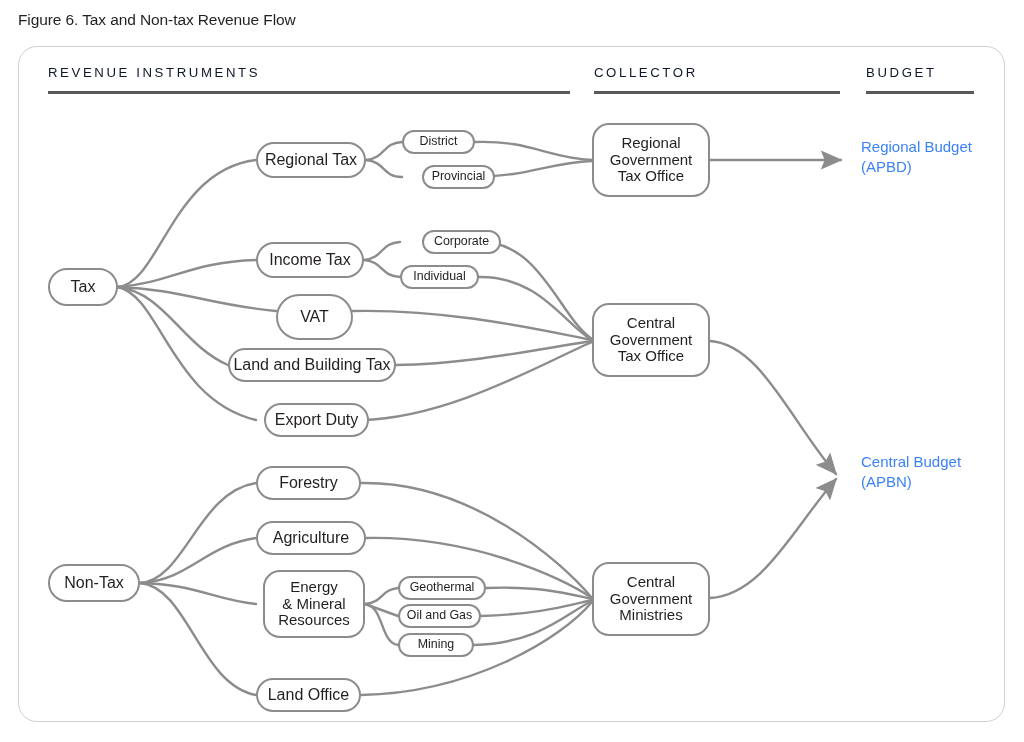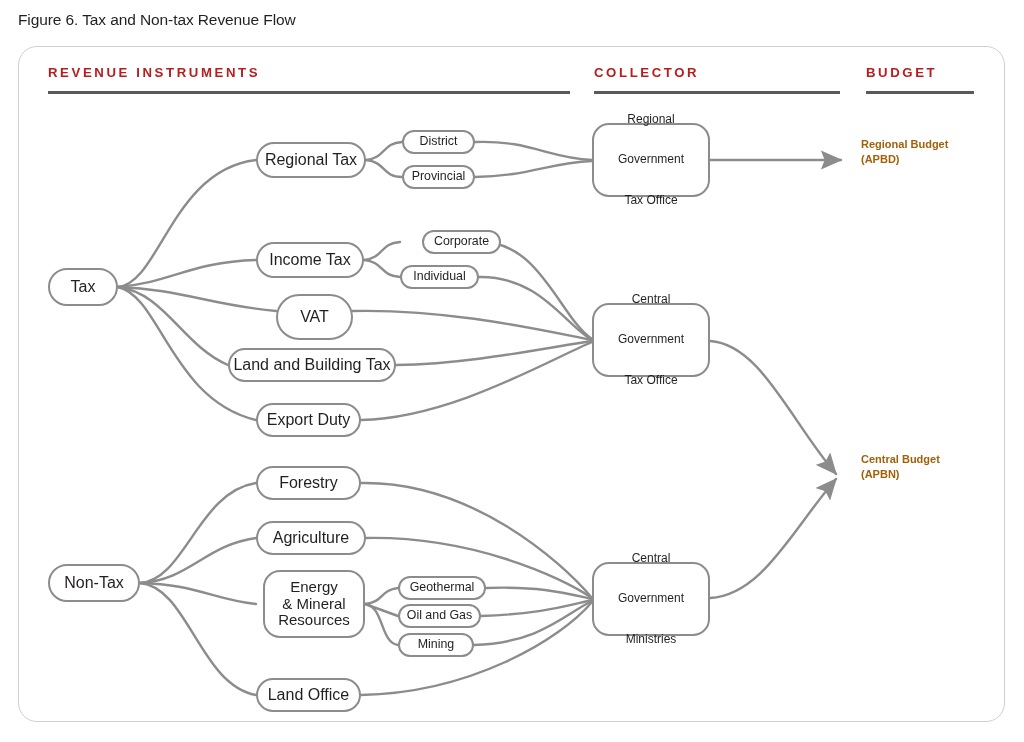--- a/index.html
+++ b/index.html
@@ -11,37 +11,37 @@
   #figure-title{
     position:absolute;left:18px;top:11px;
     font-size:15.5px;color:#231f20;letter-spacing:-0.1px;white-space:nowrap;
   }
   #frame{
     position:absolute;left:18px;top:46px;width:987px;height:676px;
     border:1.6px solid #cfcfcf;border-radius:19px;box-sizing:border-box;background:#fff;
   }
   #canvas{position:absolute;left:0;top:0;width:1024px;height:742px;}
   .col-head{
-    position:absolute;font-size:13.2px;font-weight:bold;letter-spacing:2.6px;
-    color:#b91c1c;white-space:nowrap;
+    position:absolute;font-size:13.2px;font-weight:normal;letter-spacing:2.6px;
+    color:#0f172a;white-space:nowrap;
   }
   .col-rule{position:absolute;height:3px;background:#595959;}
   .budget-label{
-    position:absolute;font-size:11px;color:#a16207;line-height:1.34;white-space:nowrap;font-weight:bold;
+    position:absolute;font-size:15px;color:#3b82f6;line-height:1.34;white-space:nowrap;
   }
   .node{
     position:absolute;box-sizing:border-box;background:#ffffff;
     border:2px solid #8c8c8c;display:flex;align-items:center;justify-content:center;
     text-align:center;color:#231f20;line-height:1.06;
   }
   .pill{border-radius:999px;}
   .rrect{border-radius:17px;}
   .n-main{font-size:16px;}
   .n-sub{font-size:12.4px;}
-  .n-box{font-size:12px;line-height:1.12;gap:27px;}
+  .n-box{font-size:15px;line-height:1.12;}
   .n-box3{font-size:15px;line-height:1.1;}
 </style>
 </head>
 <body>
 
 <div id="frame"></div>
 
 <div id="figure-title">Figure 6. Tax and Non-tax Revenue Flow</div>
 
 <div class="col-head" style="left:48px;top:65px;">REVENUE INSTRUMENTS</div>
@@ -112,24 +112,24 @@
   </g>
 </svg>
 
 <div class="node pill n-main" style="left:48px;top:268px;width:70px;height:38px;">Tax</div>
 <div class="node pill n-main" style="left:48px;top:564px;width:92px;height:38px;">Non-Tax</div>
 
 <div class="node pill n-main" style="left:256px;top:142px;width:110px;height:36px;">Regional Tax</div>
 <div class="node pill n-main" style="left:256px;top:242px;width:108px;height:36px;">Income Tax</div>
 <div class="node pill n-main" style="left:276px;top:294px;width:77px;height:46px;">VAT</div>
 <div class="node pill n-main" style="left:228px;top:348px;width:168px;height:34px;">Land and Building Tax</div>
-<div class="node pill n-main" style="left:256px;top:403px;width:105px;height:34px;">Export Duty</div>
+<div class="node pill n-main" style="left:264px;top:403px;width:105px;height:34px;">Export Duty</div>
 
 <div class="node pill n-sub" style="left:402px;top:130px;width:73px;height:24px;">District</div>
-<div class="node pill n-sub" style="left:402px;top:165px;width:73px;height:24px;">Provincial</div>
+<div class="node pill n-sub" style="left:422px;top:165px;width:73px;height:24px;">Provincial</div>
 <div class="node pill n-sub" style="left:422px;top:230px;width:79px;height:24px;">Corporate</div>
 <div class="node pill n-sub" style="left:400px;top:265px;width:79px;height:24px;">Individual</div>
 
 <div class="node pill n-main" style="left:256px;top:466px;width:105px;height:34px;">Forestry</div>
 <div class="node pill n-main" style="left:256px;top:521px;width:110px;height:34px;">Agriculture</div>
 
 <div class="node rrect n-box3" style="left:263px;top:570px;width:102px;height:68px;flex-direction:column;">
   <span>Energy</span>
   <span>&amp; Mineral</span>
   <span>Resources</span>

